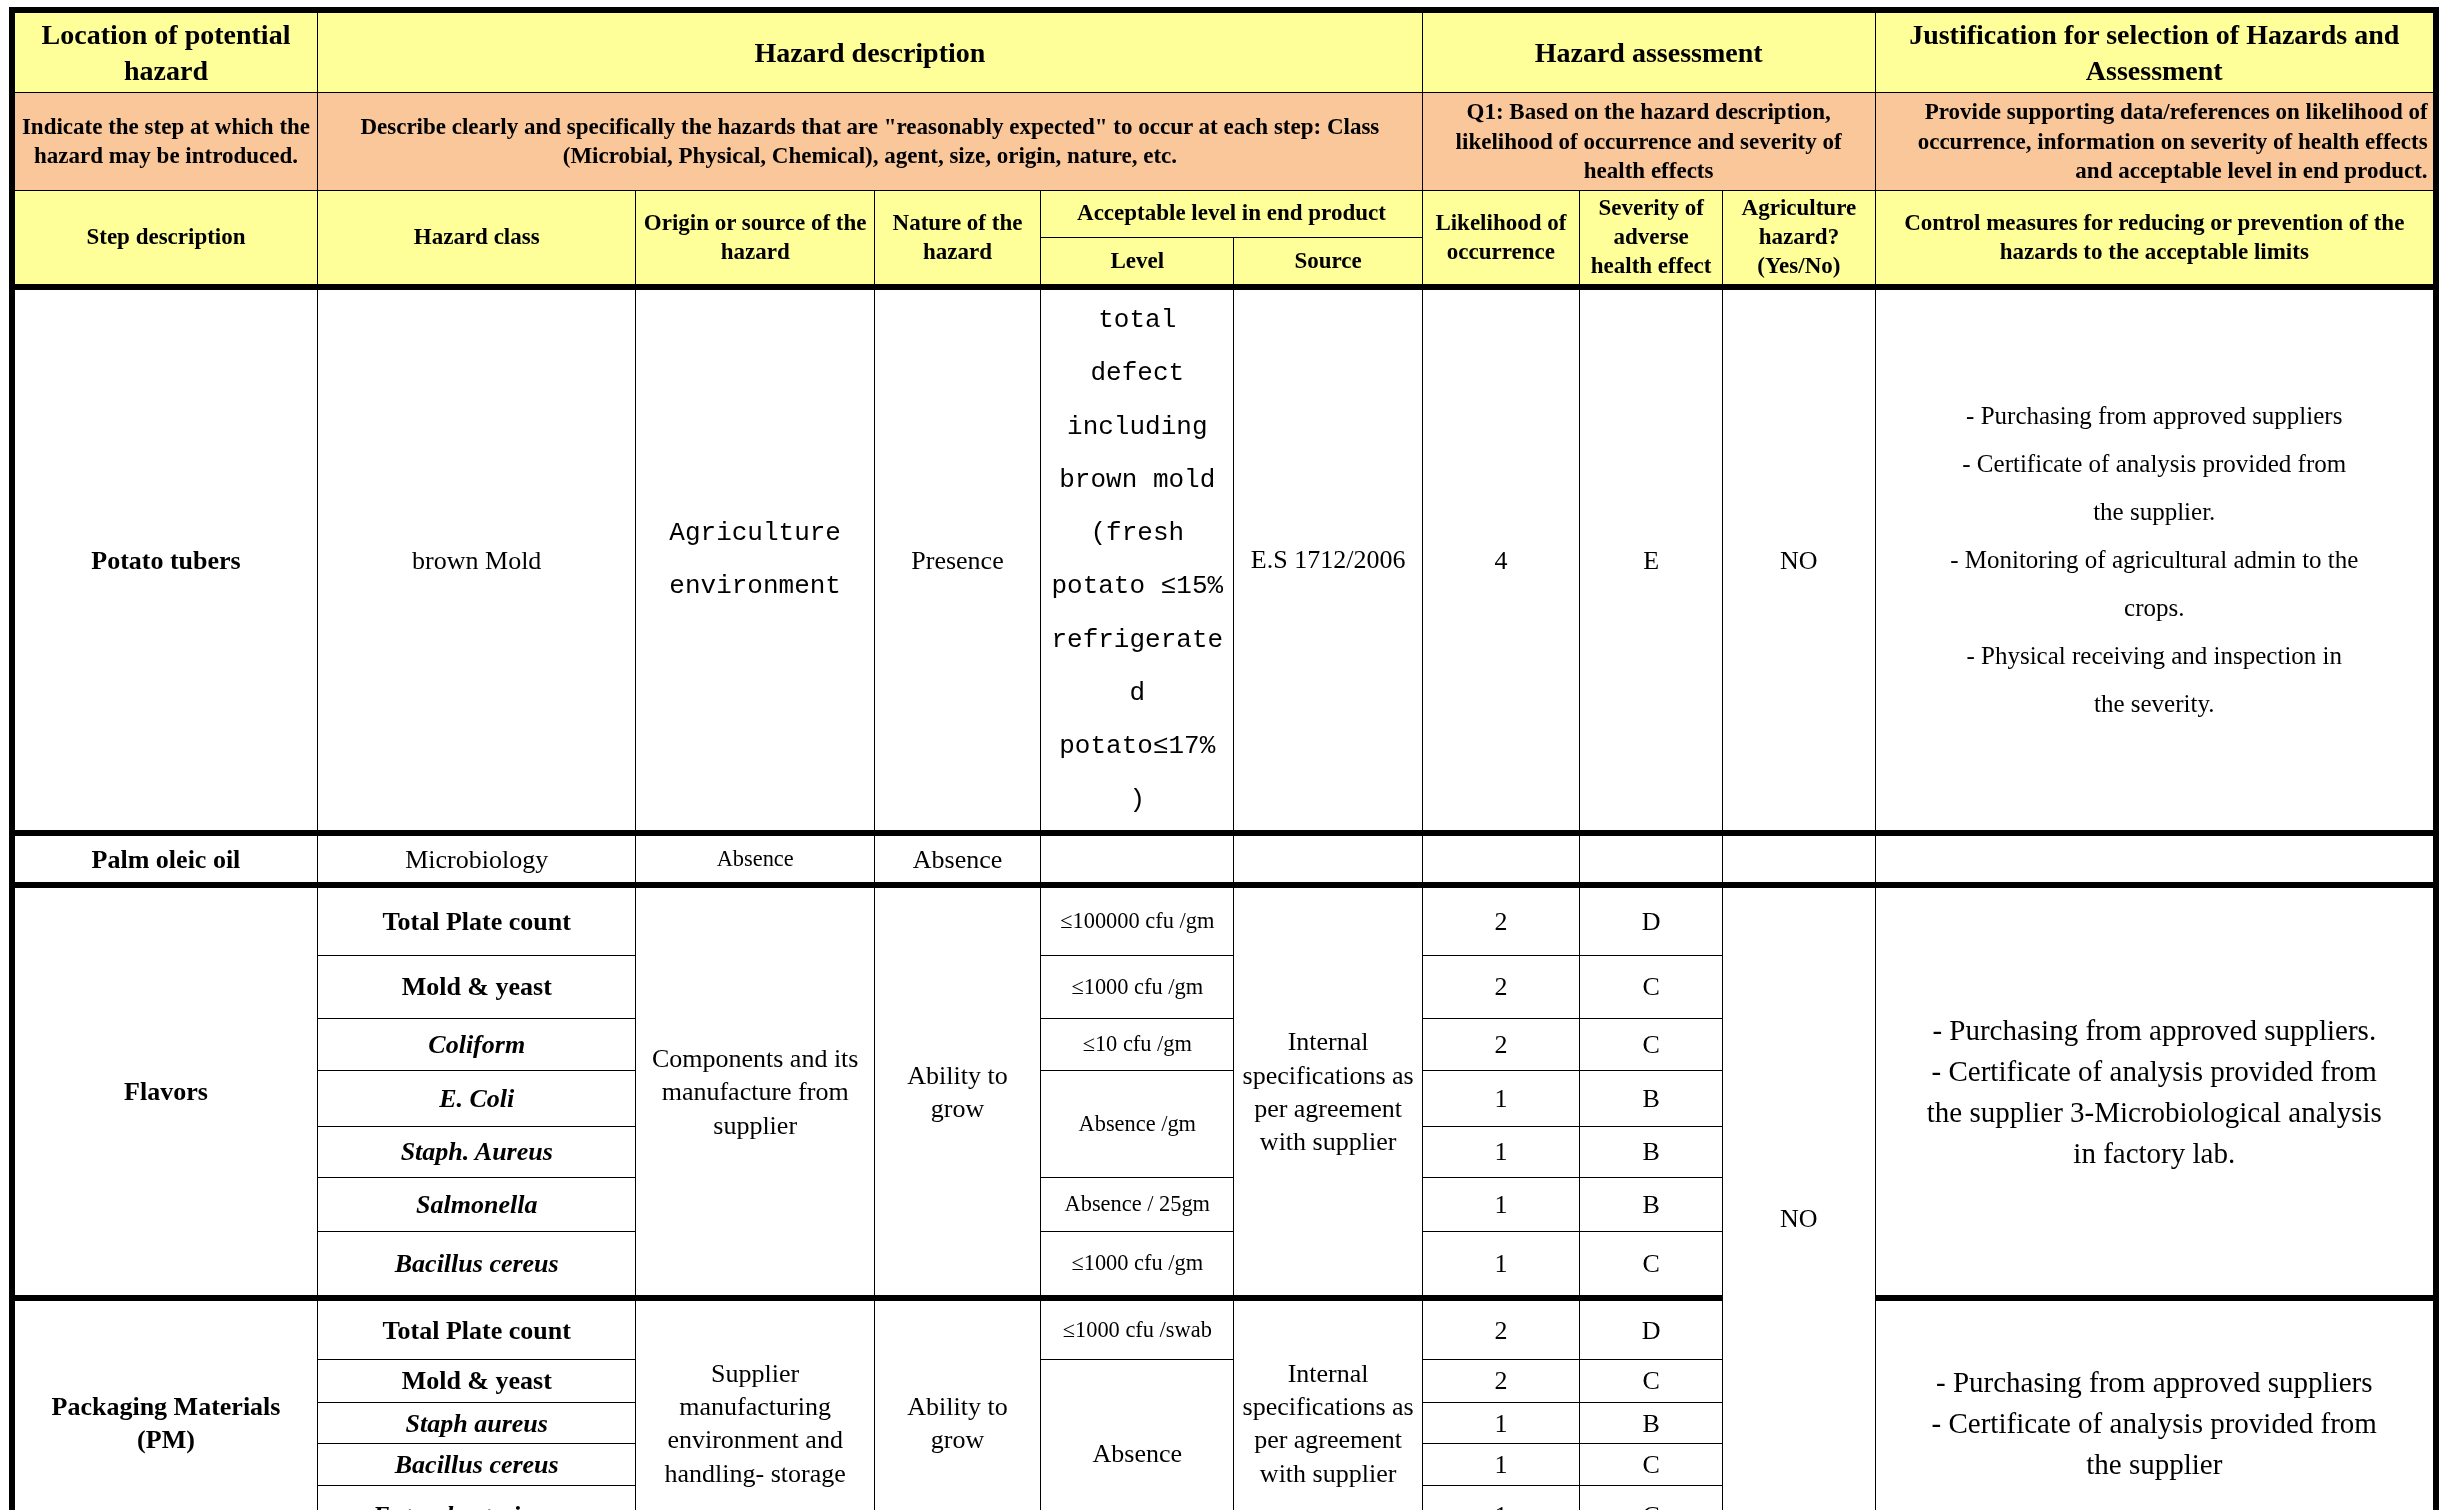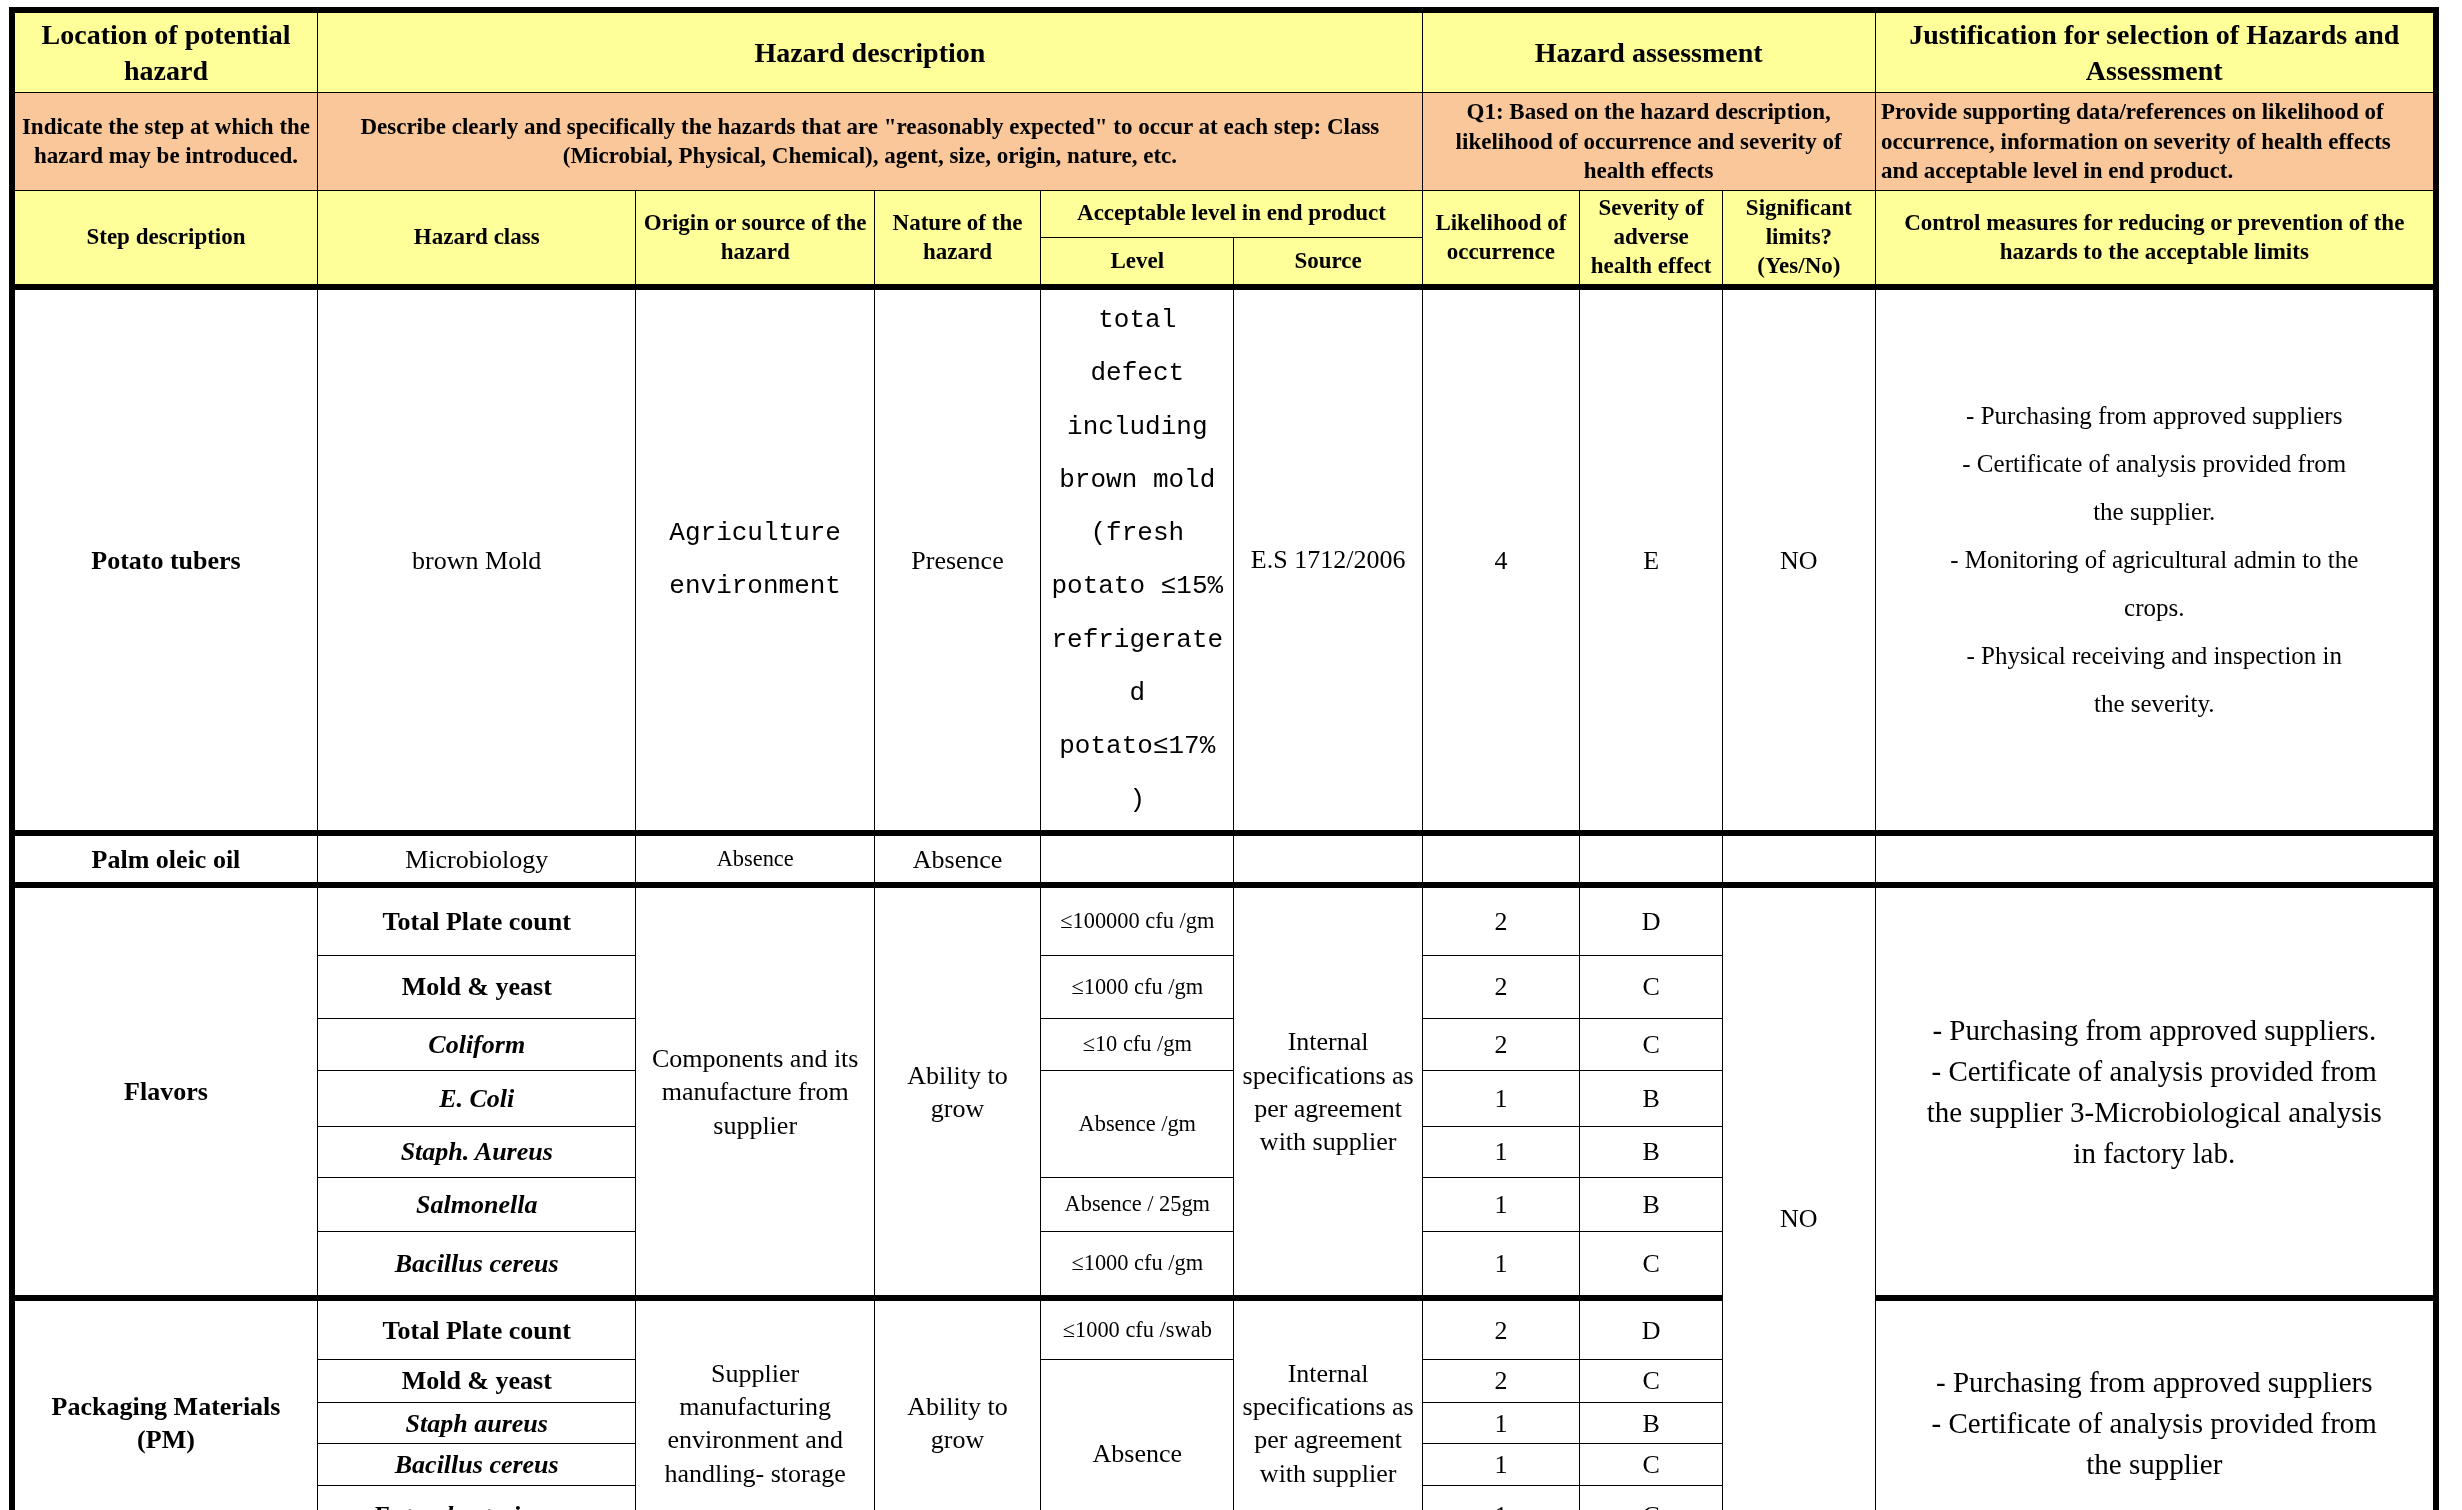--- a/index.html
+++ b/index.html
@@ -80,32 +80,32 @@
     <td class="hdr-yellow bandtop tk-t tk-l" rowspan="1">Location of potential hazard</td>
     <td class="hdr-yellow bandtop tk-t" colspan="5">Hazard description</td>
     <td class="hdr-yellow bandtop tk-t" colspan="3">Hazard assessment</td>
     <td class="hdr-yellow bandtop tk-t tk-r">Justification for selection of Hazards and Assessment</td>
   </tr>
 
   <tr>
     <td class="hdr-peach band2 tk-l">Indicate the step at which the hazard may be introduced.</td>
     <td class="hdr-peach band2" colspan="5">Describe clearly and specifically the hazards that are "reasonably expected" to occur at each step: Class (Microbial, Physical, Chemical), agent, size, origin, nature, etc.</td>
     <td class="hdr-peach band2" colspan="3">Q1: Based on the hazard description, likelihood of occurrence and severity of health effects</td>
-    <td class="hdr-peach band2 tk-r" style="text-align:left">Provide supporting data/references on likelihood of occurrence, information on severity of health effects and acceptable level in end product.</td>
+    <td class="hdr-peach band2 tk-r" style="text-align:right">Provide supporting data/references on likelihood of occurrence, information on severity of health effects and acceptable level in end product.</td>
   </tr>
 
   <tr>
     <td class="hdr-yellow-sm band3 tk-l tk-b" rowspan="2">Step description</td>
     <td class="hdr-yellow-sm band3 tk-b" rowspan="2">Hazard class</td>
     <td class="hdr-yellow-sm band3 tk-b" rowspan="2">Origin or source of the hazard</td>
     <td class="hdr-yellow-sm band3 tk-b" rowspan="2">Nature of the hazard</td>
     <td class="hdr-yellow-sm band3" colspan="2">Acceptable level in end product</td>
     <td class="hdr-yellow-sm band3 tk-b" rowspan="2">Likelihood of occurrence</td>
     <td class="hdr-yellow-sm band3 tk-b" rowspan="2">Severity of adverse health effect</td>
-    <td class="hdr-yellow-sm band3 tk-b" rowspan="2">Significant limits? (Yes/No)</td>
+    <td class="hdr-yellow-sm band3 tk-b" rowspan="2">Agriculture hazard? (Yes/No)</td>
     <td class="hdr-yellow-sm band3 tk-r tk-b" rowspan="2">Control measures for reducing or prevention of the hazards to the acceptable limits</td>
   </tr>
   <tr>
     <td class="hdr-yellow-sm band3 tk-b">Level</td>
     <td class="hdr-yellow-sm band3 tk-b">Source</td>
   </tr>
 
   <tr>
     <td class="cell-body bold tk-l tk-b" style="height:421px">Potato tubers</td>
     <td class="cell-body tk-b">brown Mold</td>

